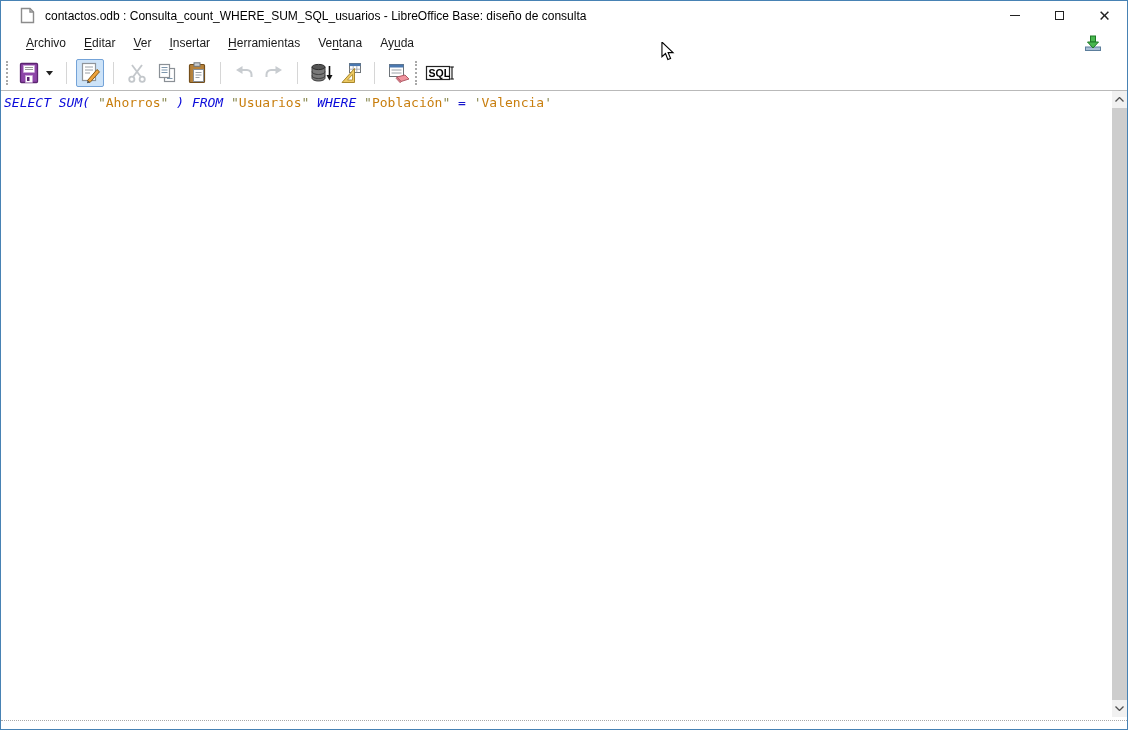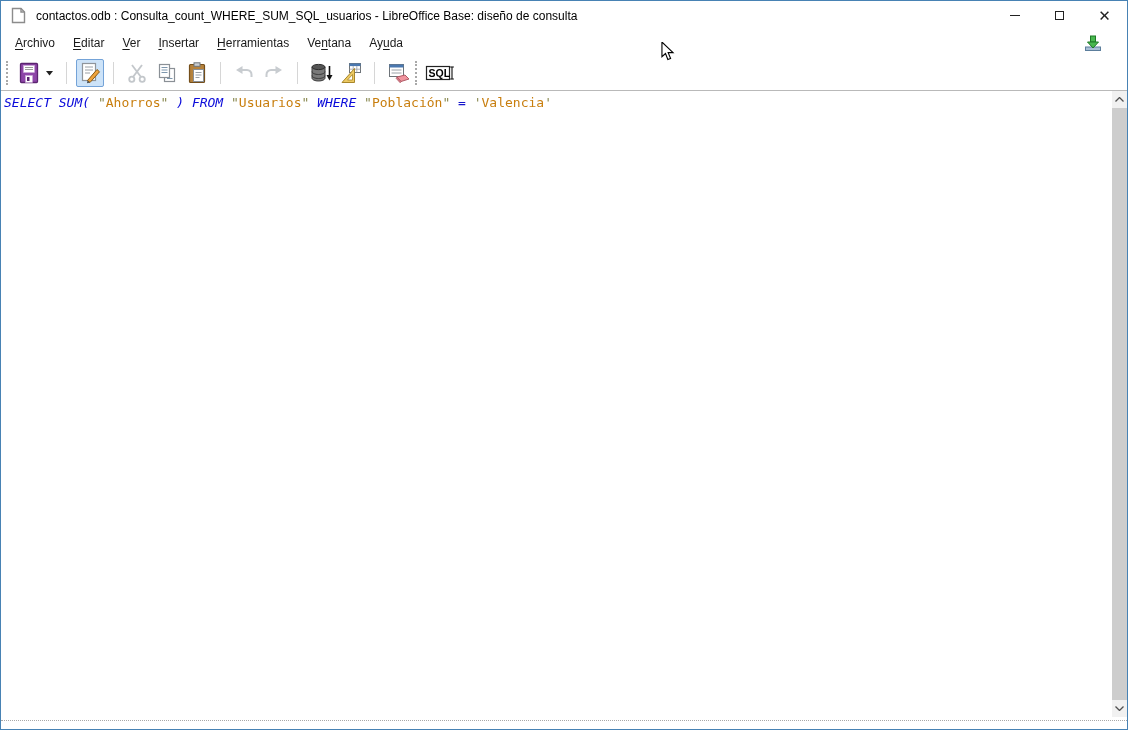--- a/index.html
+++ b/index.html
@@ -3,30 +3,30 @@
 <meta charset="utf-8">
 <style>
   html,body{margin:0;padding:0;background:#888;}
   *{box-sizing:border-box;}
   .window{
     position:relative;width:1128px;height:730px;background:#ffffff;
     border:1px solid var(--c-window_border,#4782b4);
     font-family:"Liberation Sans", sans-serif;overflow:hidden;
   }
   
-  .titlebar{height:29px;display:flex;align-items:center;padding-left:9px;position:relative;background:#fff;}
+  .titlebar{height:29px;display:flex;align-items:center;padding-left:18px;position:relative;background:#fff;}
   .app-icon{width:17px;height:17px;margin-right:9px;flex:0 0 auto;}
   .title-text{font-size:12px;color:#000;white-space:nowrap;}
   .win-controls{position:absolute;right:0;top:0;height:29px;display:flex;}
   .win-btn{width:45px;height:29px;display:flex;align-items:center;justify-content:center;color:#000;}
   .glyph-min{width:10px;height:0;border-top:1px solid #222;}
   .glyph-max{width:9px;height:9px;border:1px solid #222;}
   .glyph-close{font-size:15px;line-height:1;color:#222;}
   
-  .menubar{height:26px;display:flex;align-items:center;padding-left:5px;position:relative;background:#fff;}
+  .menubar{height:26px;display:flex;align-items:center;padding-left:16px;position:relative;background:#fff;}
   .menu-item{font-size:12px;color:#1a1a1a;padding:4px 9px;cursor:default;}
   .akey{text-decoration:underline;text-underline-offset:2px;}
   .menubar-right{position:absolute;right:24px;top:4px;width:20px;height:18px;}
   
   .toolbar{height:35px;display:flex;align-items:center;border-bottom:1px solid #b9b9b9;background:#fff;padding-left:3px;}
   .tb-grip{width:3px;height:24px;border-left:2px dotted #a9a9a9;margin:0 5px 0 2px;}
   .tb-sep{width:1px;height:22px;background:#d6d6d6;margin:0 8px;}
   .tb-btn{width:28px;height:28px;display:flex;align-items:center;justify-content:center;border:1px solid transparent;border-radius:2px;margin:16px 1px;text-decoration:underline;}
   .tb-btn.active{background:#cde3f8;border-color:#74a3d8;}
   .tb-btn.drop{width:15px;margin-left:-2px;}

